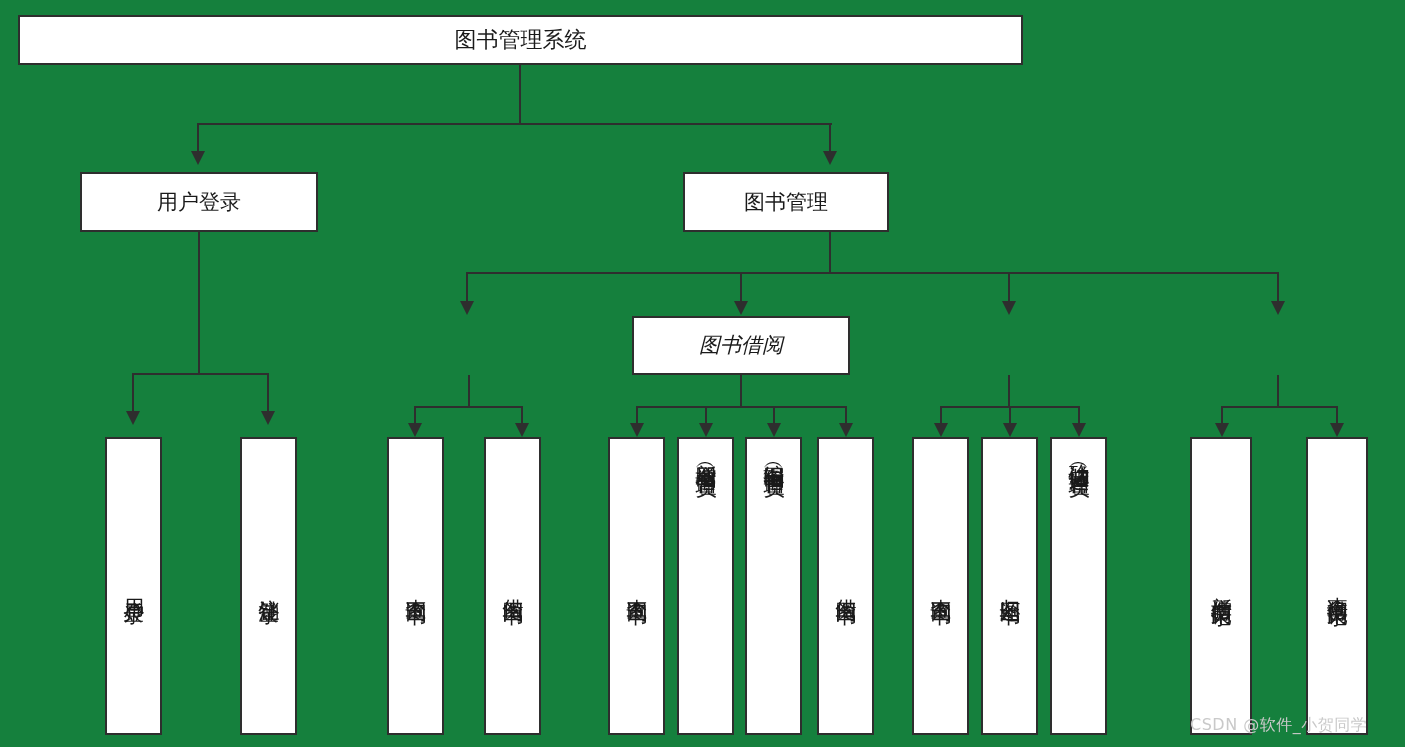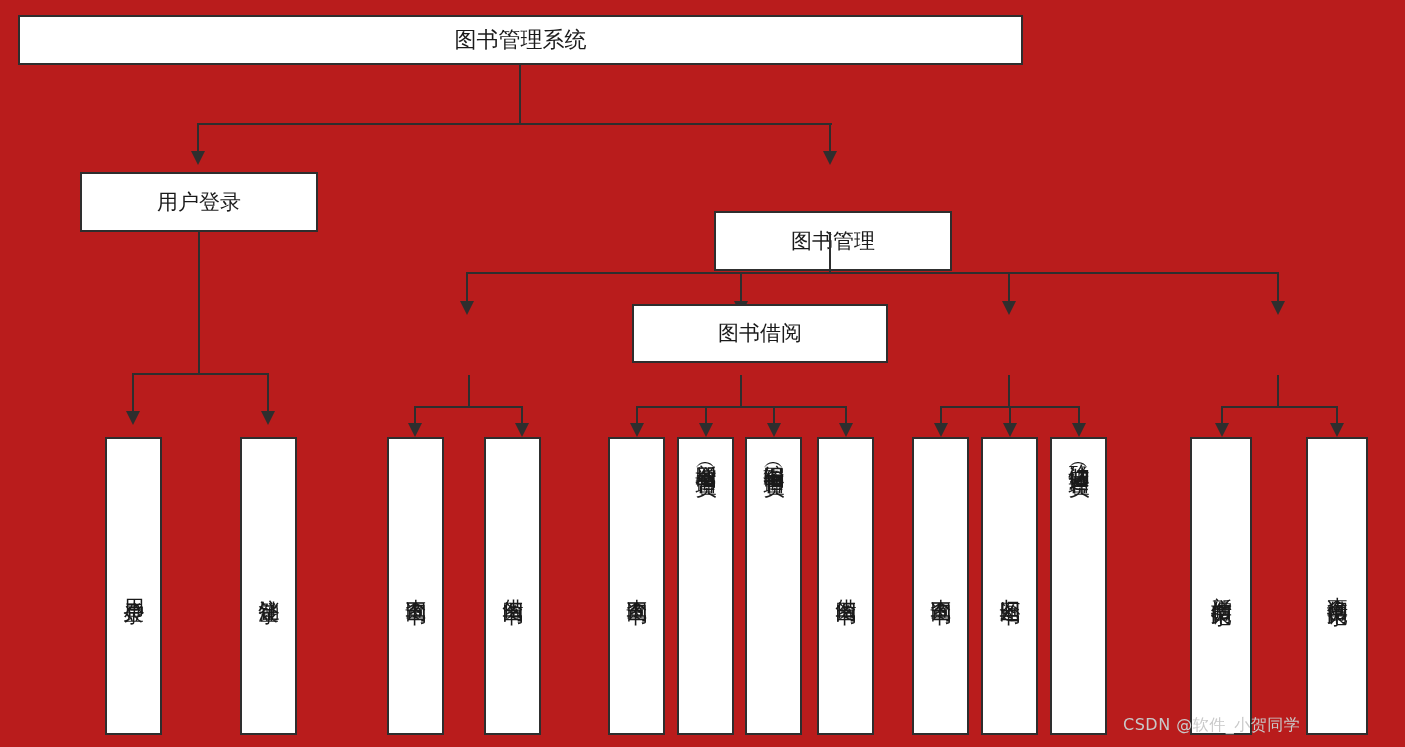--- a/index.html
+++ b/index.html
@@ -7,21 +7,21 @@
     padding: 0;
     background: #ffffff;
   }
   body {
     font-family: "DejaVu Sans", "Liberation Sans", sans-serif;
   }
   #canvas {
     position: relative;
     width: 1405px;
     height: 747px;
-    background: #b91c1c;
+    background: #15803d;
     overflow: hidden;
   }
   .node {
     position: absolute;
     box-sizing: border-box;
     border: 2px solid #2e2e2e;
     background: #ffffff;
     display: flex;
     align-items: center;
     justify-content: center;
@@ -93,21 +93,21 @@
   <div class="ln hzl" style="left:198px; top:123px; width:634px;"></div>
 
   <div class="ln vtc" style="left:197px; top:123px; height:28px;"></div>
   <div class="arrow" style="left:191px; top:151px;"></div>
   <div class="ln vtc" style="left:829px; top:123px; height:28px;"></div>
   <div class="arrow" style="left:823px; top:151px;"></div>
 
   <div class="node h" style="left:80px; top:172px; width:238px; height:60px;">
     <span class="label">用户登录</span>
   </div>
-  <div class="node h" style="left:714px; top:172px; width:238px; height:60px;margin-top:39px;">
+  <div class="node h" style="left:683px; top:172px; width:206px; height:60px;">
     <span class="label">图书管理</span>
   </div>
 
   <div class="ln vtc" style="left:198px; top:232px; height:141px;"></div>
   <div class="ln hzl" style="left:132px; top:373px; width:136px;"></div>
   <div class="ln vtc" style="left:132px; top:373px; height:38px;"></div>
   <div class="arrow" style="left:126px; top:411px;"></div>
   <div class="ln vtc" style="left:267px; top:373px; height:38px;"></div>
   <div class="arrow" style="left:261px; top:411px;"></div>
 
@@ -115,21 +115,21 @@
   <div class="ln hzl" style="left:466px; top:272px; width:812px;"></div>
   <div class="ln vtc" style="left:466px; top:272px; height:29px;"></div>
   <div class="arrow" style="left:460px; top:301px;"></div>
   <div class="ln vtc" style="left:740px; top:272px; height:29px;"></div>
   <div class="arrow" style="left:734px; top:301px;"></div>
   <div class="ln vtc" style="left:1008px; top:272px; height:29px;"></div>
   <div class="arrow" style="left:1002px; top:301px;"></div>
   <div class="ln vtc" style="left:1277px; top:272px; height:29px;"></div>
   <div class="arrow" style="left:1271px; top:301px;"></div>
 
-  <div class="node h" style="left:632px; top:304px; width:256px; height:59px;">
+  <div class="node h" style="left:632px; top:316px; width:218px; height:59px;font-style:italic;">
     <span class="label">图书借阅</span>
   </div>
 
   <div class="ln vtc" style="left:468px; top:375px; height:31px;"></div>
   <div class="ln hzl" style="left:414px; top:406px; width:108px;"></div>
   <div class="ln vtc" style="left:414px; top:406px; height:17px;"></div>
   <div class="arrow" style="left:408px; top:423px;"></div>
   <div class="ln vtc" style="left:521px; top:406px; height:17px;"></div>
   <div class="arrow" style="left:515px; top:423px;"></div>
 
@@ -197,15 +197,15 @@
     <span class="label">确认归还（管理员）</span>
   </div>
 
   <div class="node v short" style="left:1190px; top:437px; width:62px; height:298px;">
     <span class="label">新增借阅记录</span>
   </div>
   <div class="node v short" style="left:1306px; top:437px; width:62px; height:298px;">
     <span class="label">查询借阅记录</span>
   </div>
 
-  <div class="watermark" style="left:1123px; top:715px;">CSDN @软件_小贺同学</div>
+  <div class="watermark" style="left:1190px; top:715px;">CSDN @软件_小贺同学</div>
 
 </div>
 
 </body></html>

